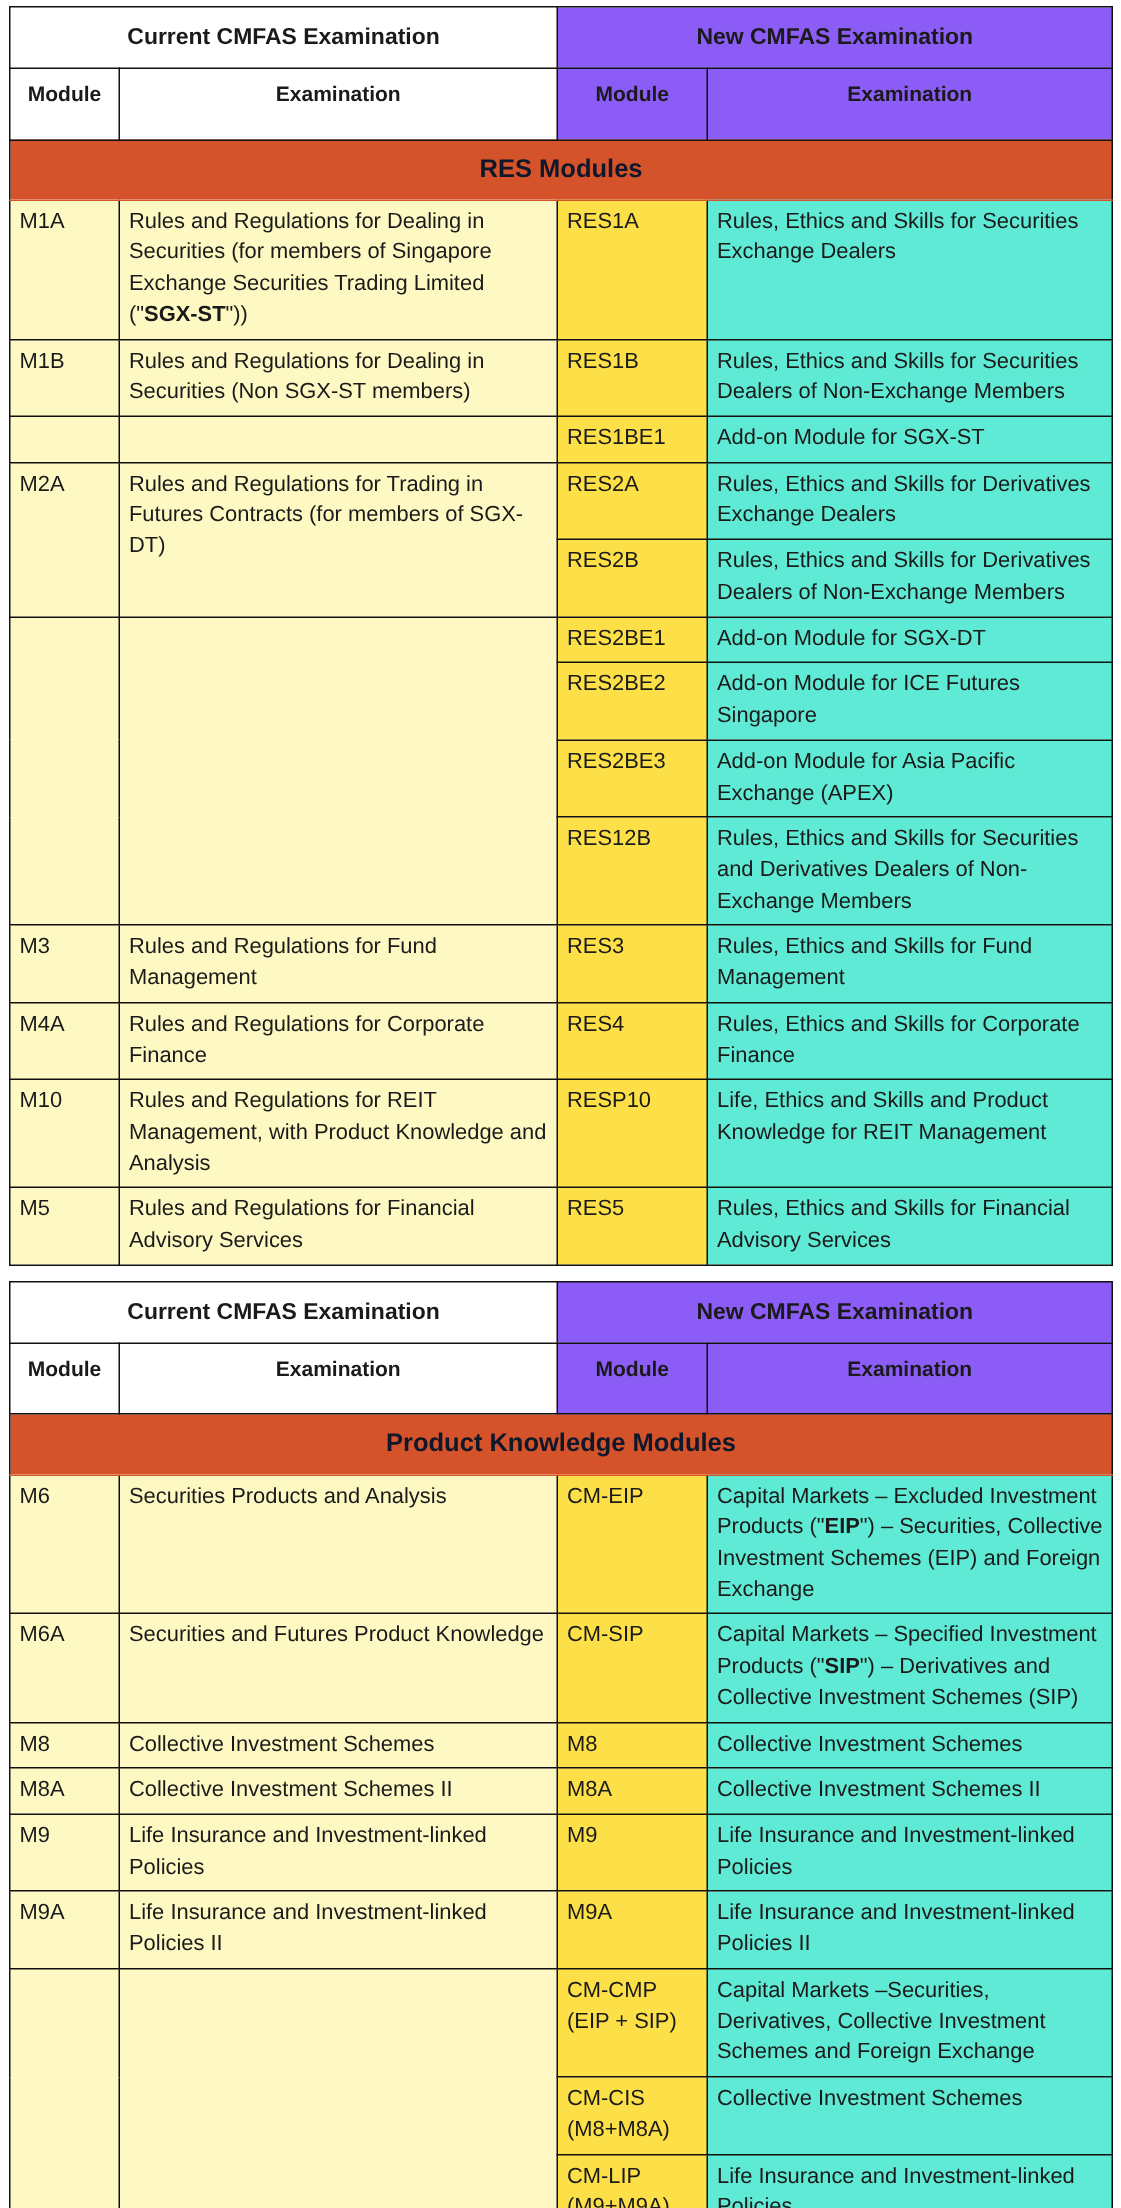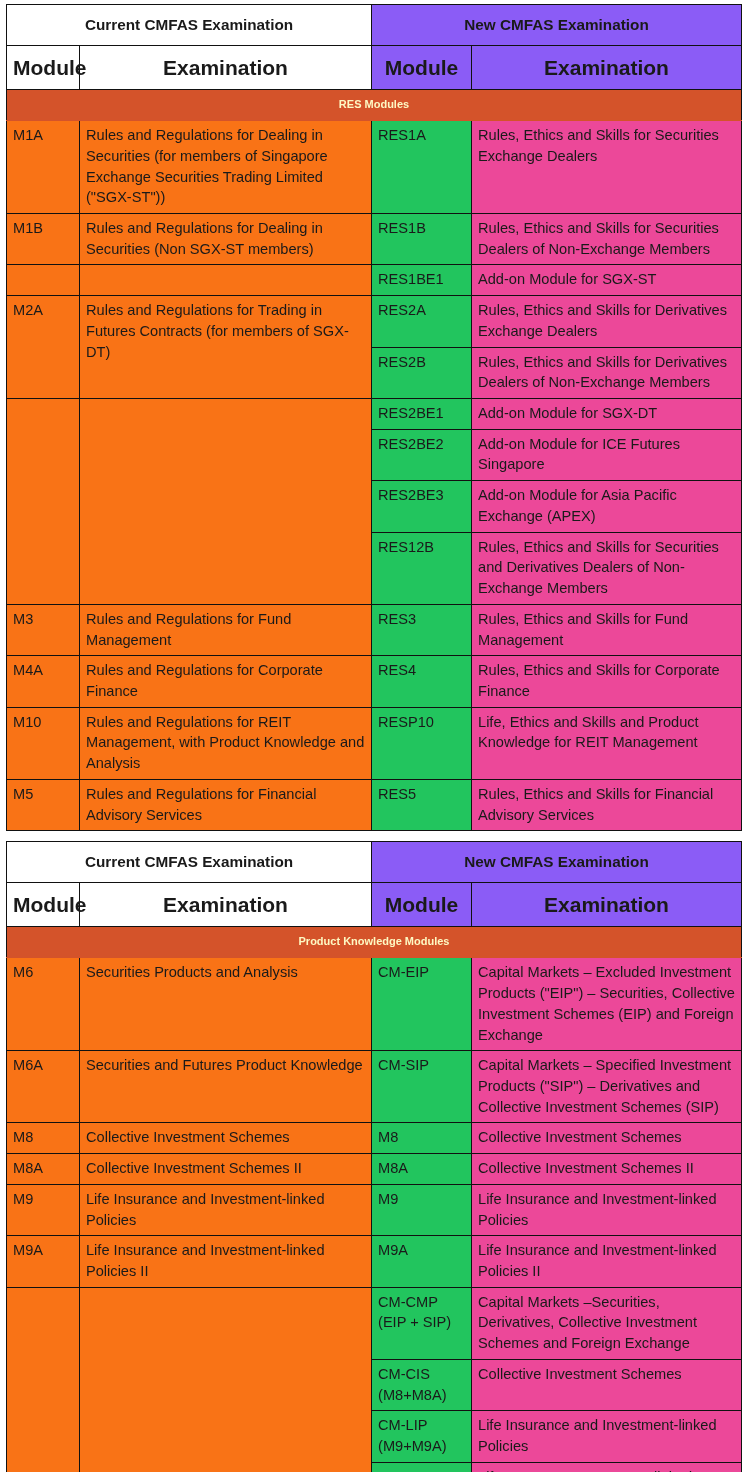--- a/index.html
+++ b/index.html
@@ -45,49 +45,49 @@
   tr.grouphead th {
     text-align: center;
     font-weight: bold;
     font-size: 15.3px;
     padding: 9px 6px 9px 6px;
     vertical-align: middle;
   }
   tr.colhead th {
     text-align: center;
     font-weight: bold;
-    font-size: 21px;
-    padding: 7px 6px 6px 6px;
+    font-size: 14px;
+    padding: 7px 6px 20px 6px;
     vertical-align: middle;
   }
   .newside { background: #8b5cf6; }
   .curside { background: #ffffff; }
 
   tr.sectionhead td {
     background: #d4532a;
-    color: #fef9c3;
+    color: #0f172a;
     font-weight: bold;
     text-align: center;
-    font-size: 11px;
+    font-size: 17px;
     padding: 7px 6px 8px 6px;
     vertical-align: middle;
     border-color: #d4532a;
     border-left-color: #111111;
     border-right-color: #111111;
   }
 
   td.mod {
     text-align: center;
     vertical-align: top;
   }
-  td.modc { background: #22c55e; }
-  td.examc { background: #ec4899; }
-  td.blank { background: #f97316; }
-
-  b { font-weight: normal; }
+  td.modc { background: #fde047; }
+  td.examc { background: #5eead4; }
+  td.blank { background: #fef9c3; }
+
+  b { font-weight: bold; }
 </style>
 </head>
 <body>
 
 <div class="page">
 
   <table class="cmfas">
     <colgroup>
         <col class="c1">
         <col class="c2">

